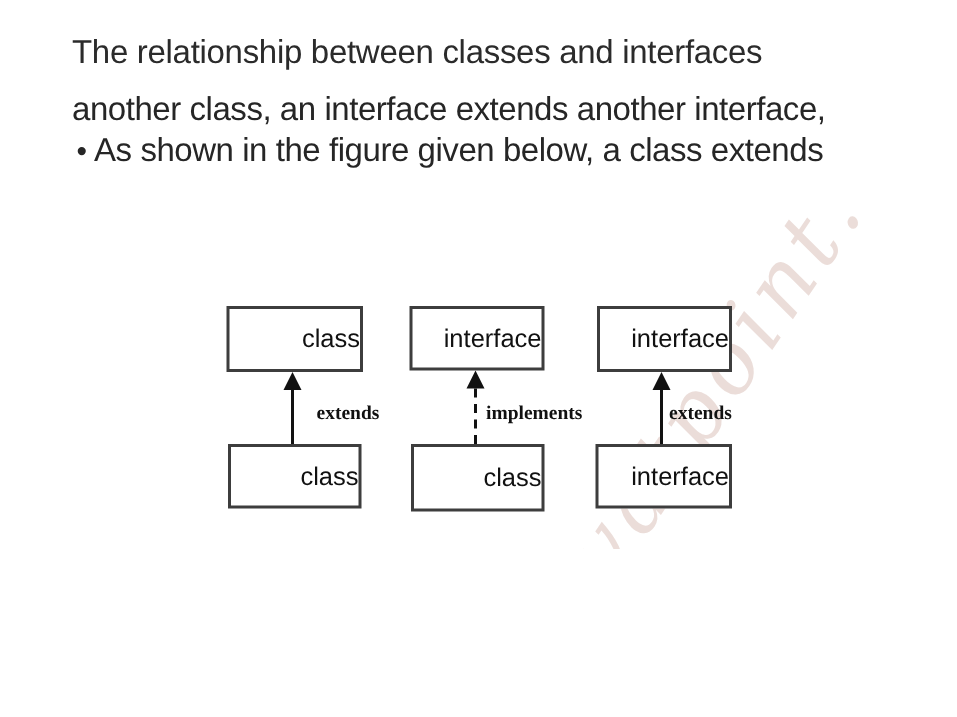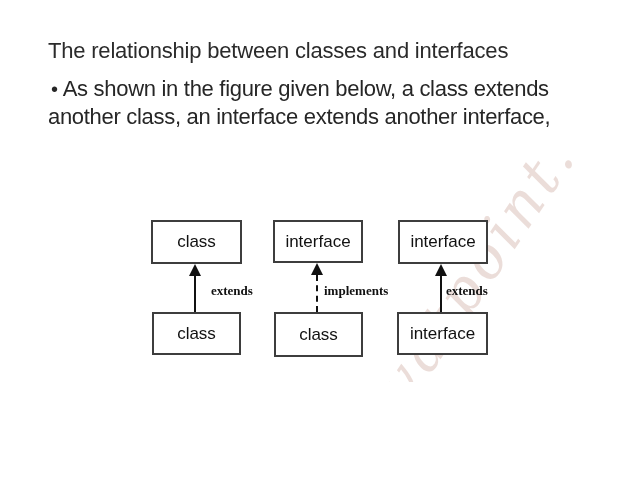--- a/index.html
+++ b/index.html
@@ -8,21 +8,20 @@
     background: #ffffff;
   }
   .slide {
     position: relative;
     width: 638px;
     height: 366px;
     background: #ffffff;
     overflow: hidden;
     font-family: "Liberation Sans", sans-serif;
     color: #2a2a2a;
-    margin-top: 16px;
   }
   .title {
     position: absolute;
     left: 48px;
     top: 22px;
     margin: 0;
     font-size: 22px;
     font-weight: 400;
     letter-spacing: -0.2px;
     color: #2b2b2b;
@@ -70,21 +69,21 @@
     pointer-events: none;
     user-select: none;
   }
   .dbox {
     position: absolute;
     box-sizing: border-box;
     border: 2px solid #3d3d3d;
     background: #ffffff;
     display: flex;
     align-items: center;
-    justify-content: center;
+    justify-content: flex-end;
     font-size: 17px;
     color: #111111;
     z-index: 2;
   }
   .arrow-head {
     position: absolute;
     width: 0; height: 0;
     border-left: 6px solid transparent;
     border-right: 6px solid transparent;
     border-bottom: 12px solid #111111;
@@ -108,22 +107,22 @@
   }
 </style>
 </head>
 <body>
 
 <div class="slide">
 
   <h1 class="title">The relationship between classes and interfaces</h1>
 
   <div class="para">
+    <div class="line">another class, an interface extends another interface,</div>
     <div class="line"><span class="bullet-marker">•</span><span>As shown in the figure given below, a class extends</span></div>
-    <div class="line">another class, an interface extends another interface,</div>
   </div>
 
   <div class="diagram">
 
     <div class="watermark">javatpoint.</div>
 
     <div class="dbox" style="left:151px; top:204px; width:91px; height:44px;">
         <span>class</span>
       </div>
     <div class="arrow-head" style="left:189px; top:248px;"></div>

